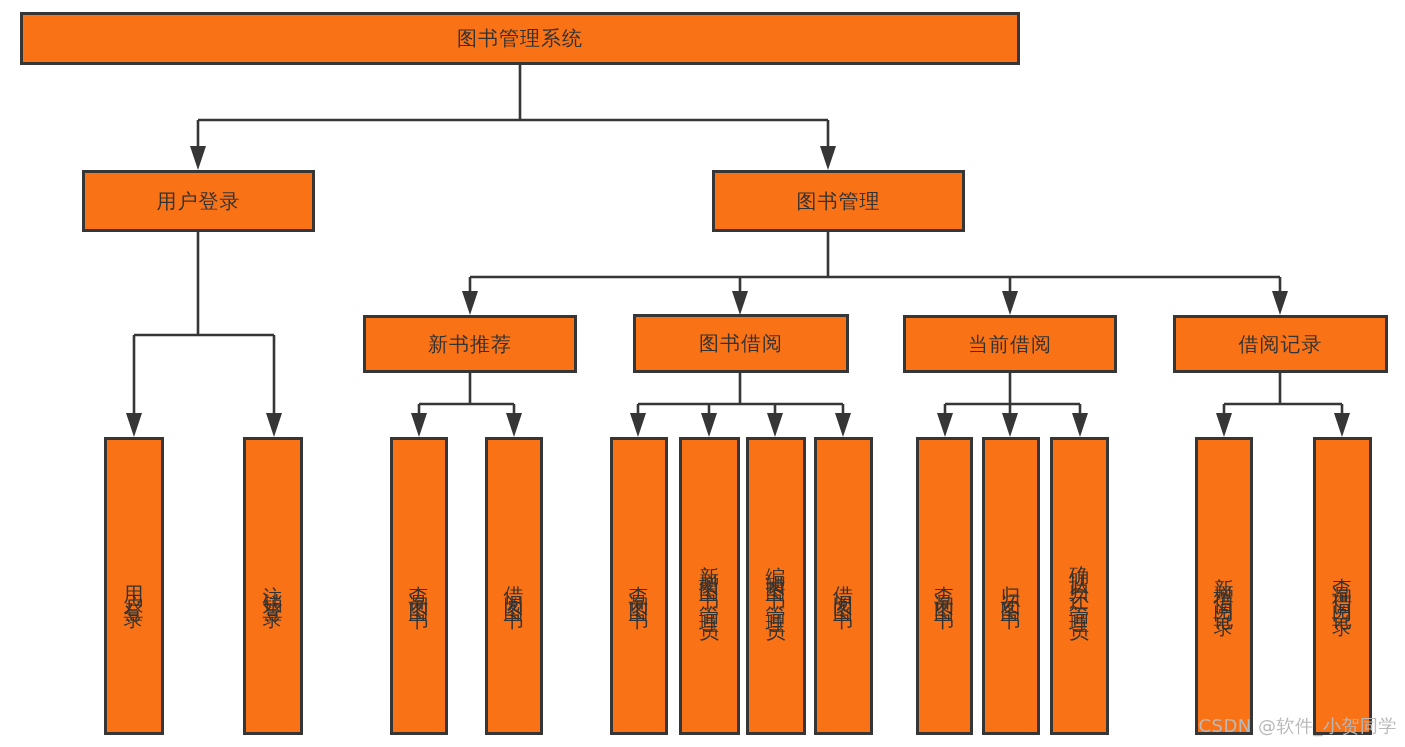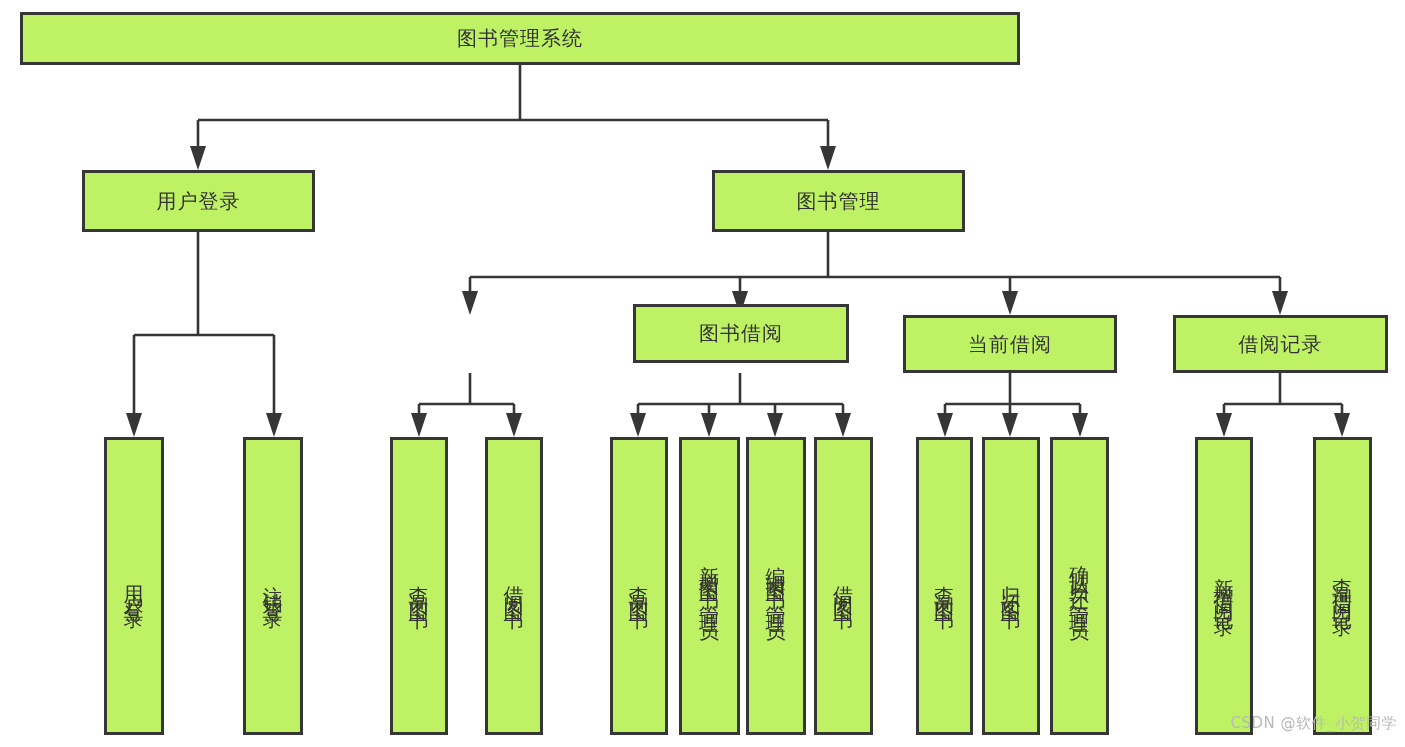--- a/index.html
+++ b/index.html
@@ -9,36 +9,36 @@
     height: 747px;
     background: var(--bg-color, #ffffff);
     overflow: hidden;
     font-family: "DejaVu Sans", "Liberation Sans", sans-serif;
     color: var(--text-color, #333333);
   }
   .node {
     position: absolute;
     box-sizing: border-box;
     border: 3px solid var(--line-color, #363636);
-    background: #bef264;
+    background: #f97316;
     display: flex;
     align-items: center;
     justify-content: center;
     font-size: 20px;
     letter-spacing: 1px;
     z-index: 2;
   }
   
   .n-root   { left: 20px;   top: 12px;  width: 1000px; height: 53px; }
   
   .n-l2a    { left: 82px;   top: 170px; width: 233px;  height: 62px; }
   .n-l2b    { left: 712px;  top: 170px; width: 253px;  height: 62px; }
   
   .n-l3a    { left: 363px;  top: 315px; width: 214px;  height: 58px; }
-  .n-l3b    { left: 633px;  top: 304px; width: 216px;  height: 59px; }
+  .n-l3b    { left: 633px;  top: 314px; width: 216px;  height: 59px; }
   .n-l3c    { left: 903px;  top: 315px; width: 214px;  height: 58px; text-align: right; }
   .n-l3d    { left: 1173px; top: 315px; width: 215px;  height: 58px; }
   
   .leaf { top: 437px; height: 298px; }
   .leaf .vtext {
     writing-mode: vertical-rl;
     text-orientation: mixed;
     letter-spacing: 8px;
     font-size: 20px;
     line-height: 1.1;
@@ -69,21 +69,21 @@
     fill: none;
   }
   .connectors polygon {
     fill: var(--line-color, #363636);
     stroke: none;
   }
   .watermark {
     position: absolute;
     right: 8px;
     top: 714px;
-    font-size: 15px;
+    font-size: 18px;
     letter-spacing: 0.5px;
     color: var(--watermark-color, #b9b9b9);
     z-index: 3;
     white-space: nowrap;
   }
 </style>
 </head>
 <body>
 
 <div class="canvas">
@@ -131,20 +131,23 @@
     <span>图书管理系统</span>
   </div>
 
   <div class="node n-l2a">
     <span>用户登录</span>
   </div>
   <div class="node n-l2b">
     <span>图书管理</span>
   </div>
 
+  <div class="node n-l3a">
+    <span>新书推荐</span>
+  </div>
   <div class="node n-l3b">
     <span>图书借阅</span>
   </div>
   <div class="node n-l3c">
     <span>当前借阅</span>
   </div>
   <div class="node n-l3d">
     <span>借阅记录</span>
   </div>
 

